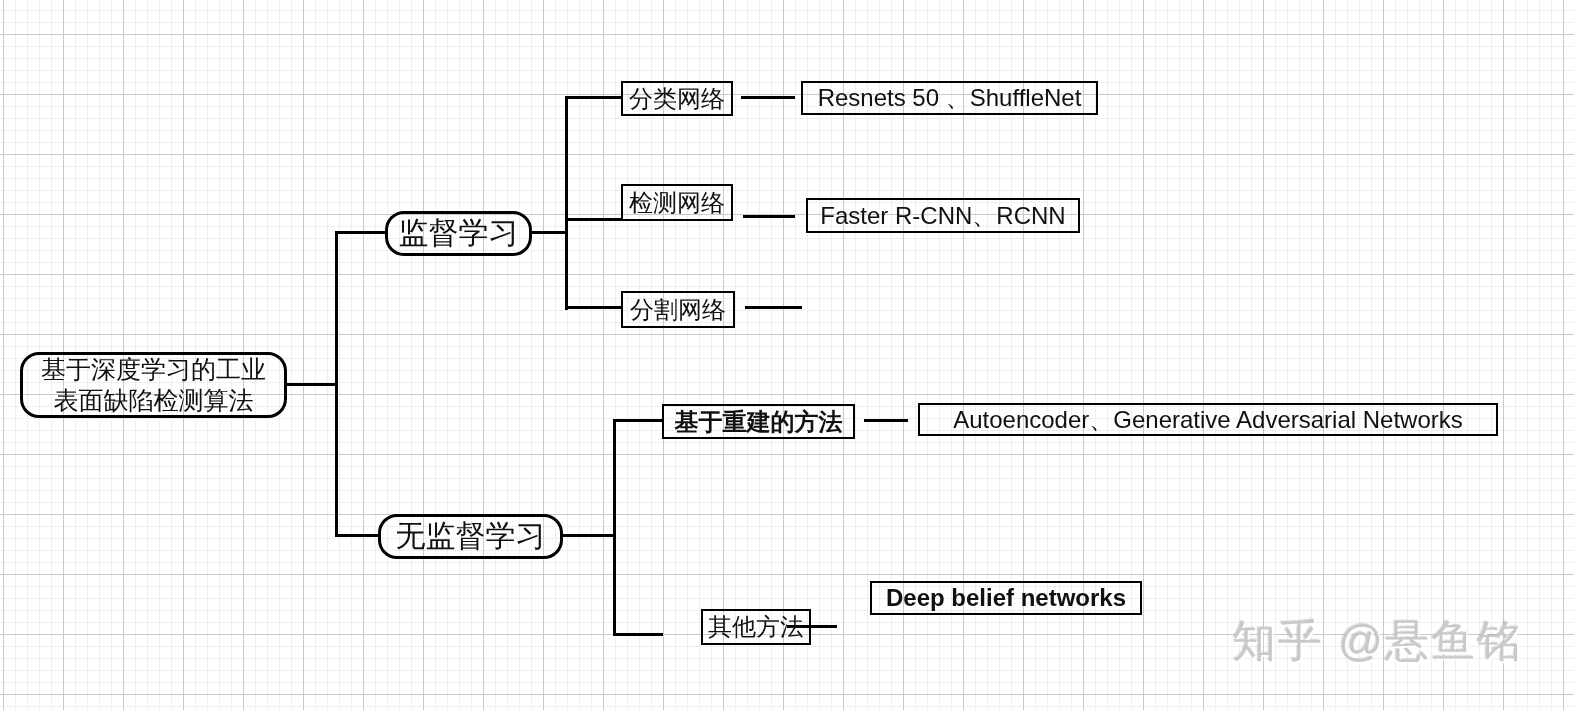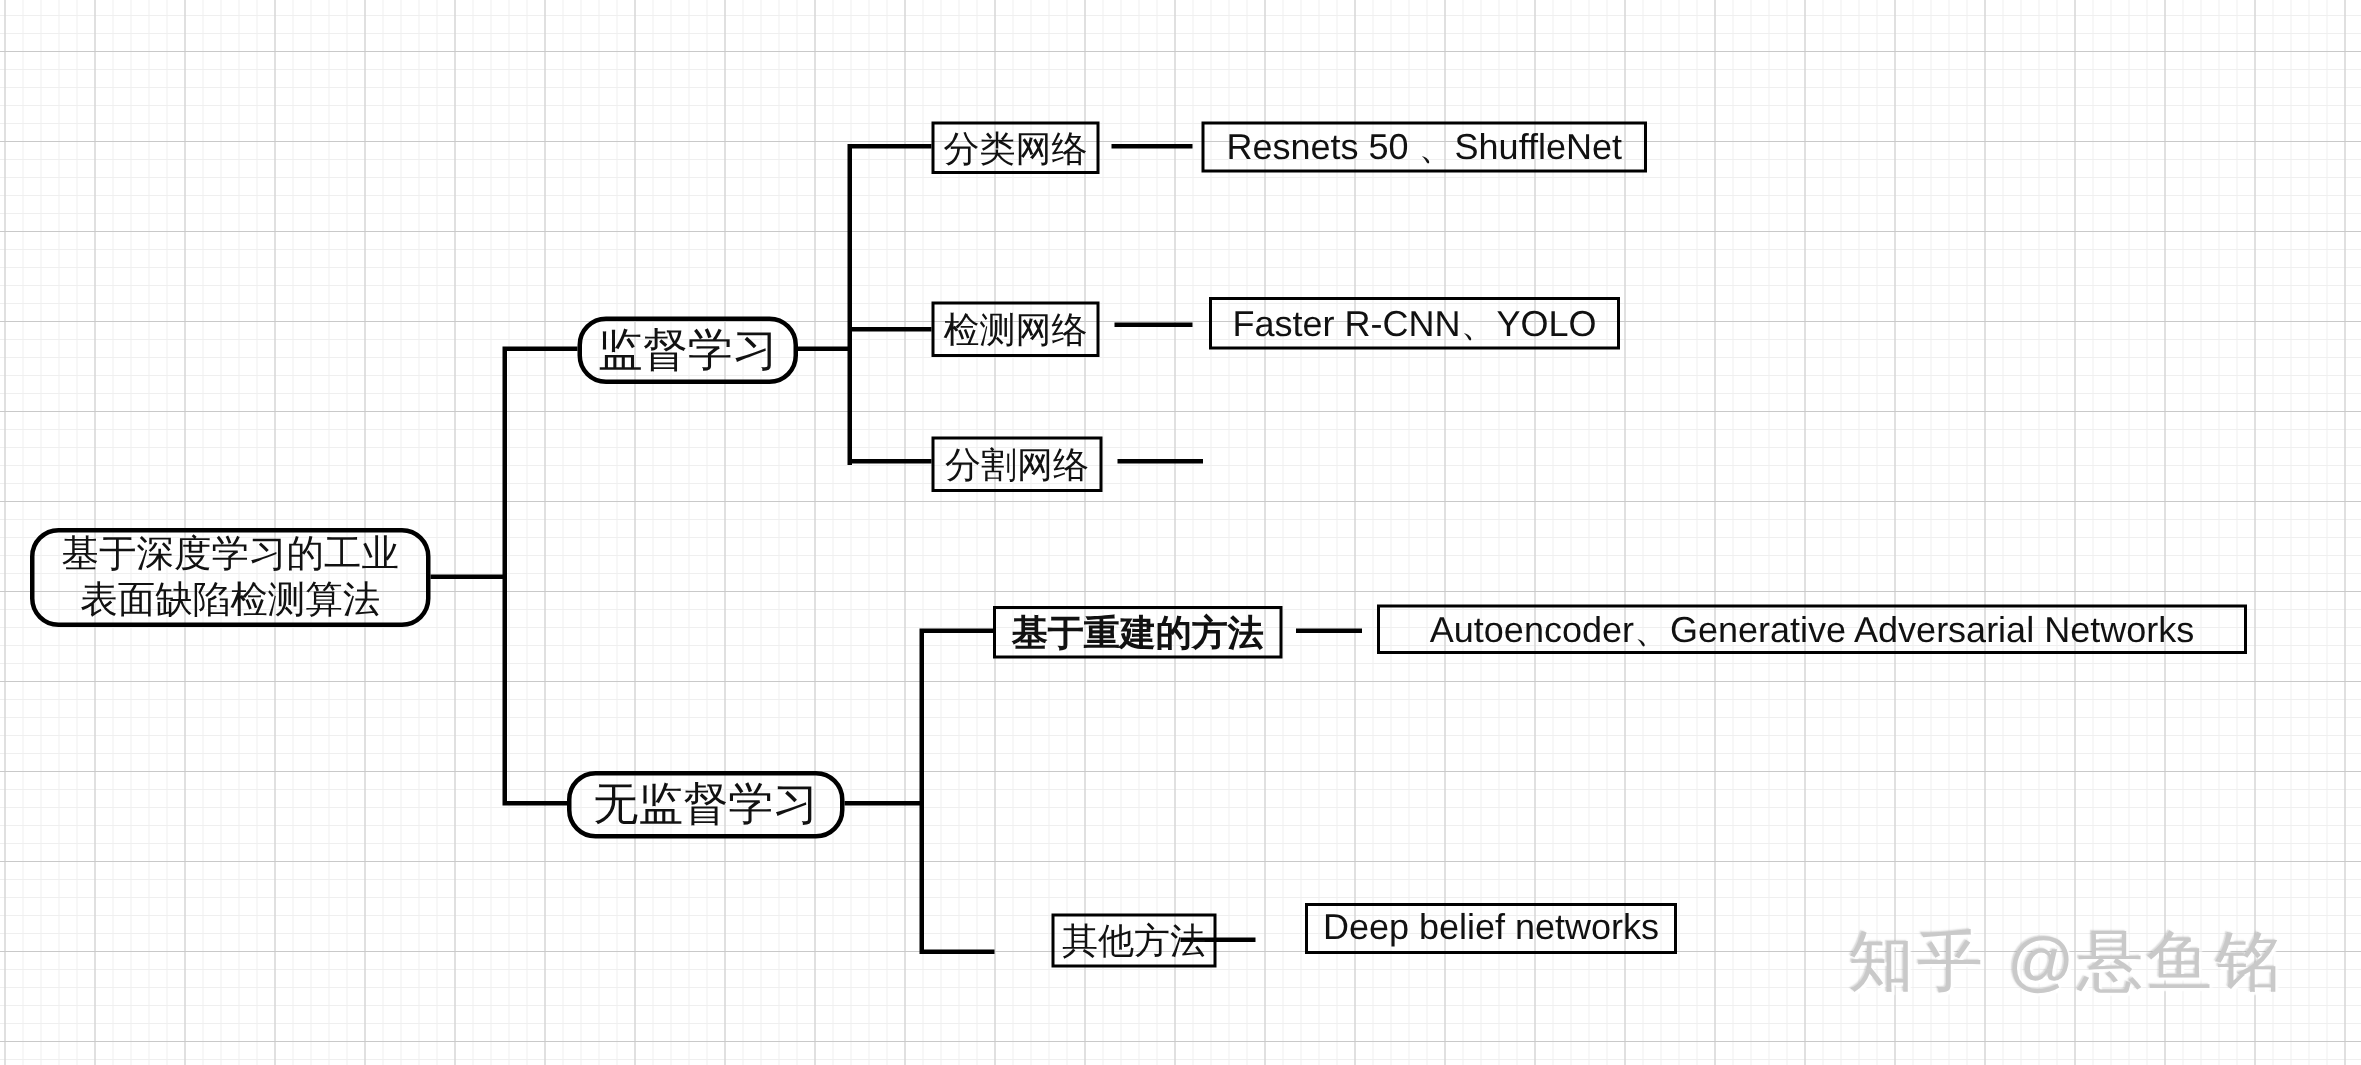--- a/index.html
+++ b/index.html
@@ -89,30 +89,30 @@
 表面缺陷检测算法</div>
 
   <div class="node thick level1-node" style="left:385px; top:211px; width:147px; height:45px;">监督学习</div>
 
   <div class="node thick level1-node" style="left:378px; top:514px; width:185px; height:45px;">无监督学习</div>
 
   <div class="node level2-node" style="left:621px; top:81px; width:112px; height:35px;">分类网络</div>
 
   <div class="node detail-node" style="left:801px; top:81px; width:297px; height:34px;">Resnets 50 、ShuffleNet</div>
 
-  <div class="node level2-node" style="left:621px; top:201px; width:112px; height:37px;">检测网络</div>
+  <div class="node level2-node" style="left:621px; top:184px; width:112px; height:37px;">检测网络</div>
 
-  <div class="node detail-node" style="left:806px; top:198px; width:274px; height:35px;">Faster R-CNN、YOLO</div>
+  <div class="node detail-node" style="left:806px; top:198px; width:274px; height:35px;">Faster R-CNN、RCNN</div>
 
   <div class="node level2-node" style="left:621px; top:291px; width:114px; height:37px;">分割网络</div>
 
 
   <div class="node level2-node" style="left:662px; top:404px; width:193px; height:35px;font-weight:bold;">基于重建的方法</div>
 
   <div class="node detail-node" style="left:918px; top:403px; width:580px; height:33px;">Autoencoder、Generative Adversarial Networks</div>
 
   <div class="node level2-node" style="left:663px; top:609px; width:110px; height:36px;margin-left:38px;">其他方法</div>
 
-  <div class="node detail-node" style="left:870px; top:602px; width:248px; height:34px;">Deep belief networks</div>
+  <div class="node detail-node" style="left:870px; top:581px; width:272px; height:34px;font-weight:bold;">Deep belief networks</div>
 
   <div class="watermark">知乎 @悬鱼铭</div>
 
 </div>
 
 </body></html>

